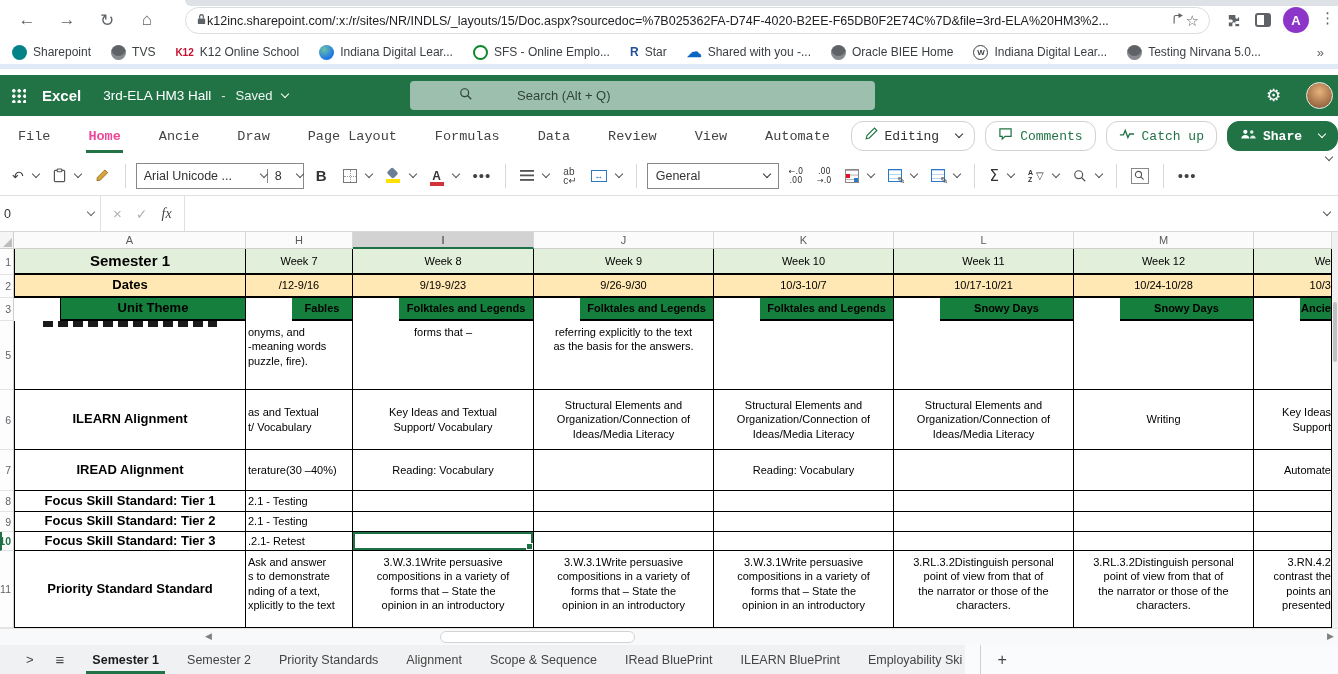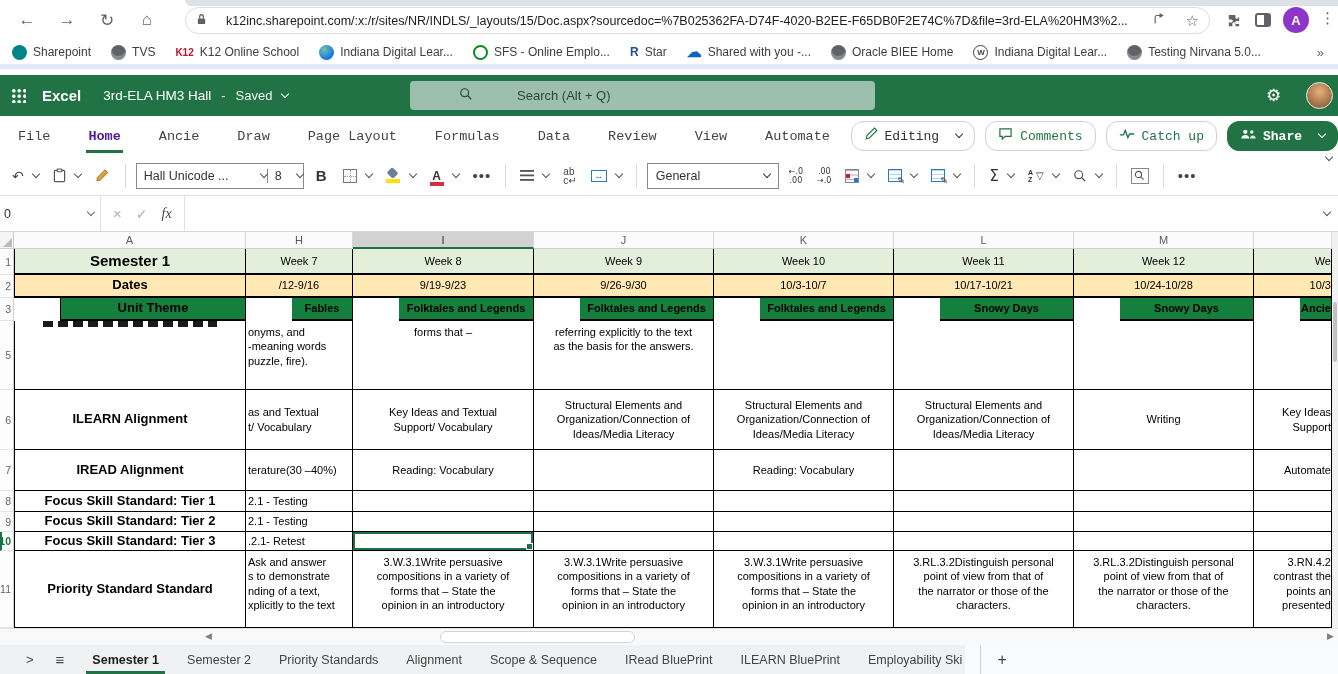--- a/index.html
+++ b/index.html
@@ -3,21 +3,21 @@
 <meta charset="utf-8">
 <style>
   * { margin:0; padding:0; box-sizing:border-box; }
   html,body { width:1338px; height:674px; font-family:"Liberation Sans", sans-serif; background:#fff; }
   #app { position:relative; width:1338px; height:674px; overflow:hidden; background:#fff; }
 
   
   .browser-top { position:absolute; left:0; top:0; width:1338px; height:40px; background:#fff; }
   .tabstrip-remnant { position:absolute; left:185px; top:0; right:0; height:6px; background:#dee1e6; border-bottom-left-radius:8px; }
   .nav-ic { position:absolute; top:9px; width:22px; height:22px; display:flex; align-items:center; justify-content:center; color:#5f6368; font-size:17px; }
-  .url-pill { position:absolute; left:185px; top:7px; width:1025px; height:27px; border:1px solid #dadce0; border-radius:14px; background:#fff; display:flex; align-items:center; padding:0 10px; gap:19px; }
+  .url-pill { position:absolute; left:185px; top:7px; width:1025px; height:27px; border:1px solid #dadce0; border-radius:14px; background:#fff; display:flex; align-items:center; padding:0 10px; gap:0; }
   .url-text { flex:1; font-size:12.5px; color:#202124; white-space:nowrap; overflow:hidden; }
   .star-glyph { color:#5f6368; font-size:15px; }
   .panel-ic { width:16px; height:14px; border:2px solid #5f6368; border-radius:3px; position:relative; display:inline-block; }
   .panel-ic::after { content:""; position:absolute; right:0; top:0; bottom:0; width:5px; background:#5f6368; }
   .avatar-a { position:absolute; left:1283px; top:7px; width:26px; height:26px; border-radius:50%; background:#8d34c9; color:#fff; font-size:13px; font-weight:bold; display:flex; align-items:center; justify-content:center; }
   .kebab { position:absolute; left:1320px; top:9px; color:#5f6368; font-size:15px; }
 
   .bookmarks-bar { position:absolute; left:0; top:40px; width:1338px; height:24px; background:#fff; display:flex; align-items:center; gap:20px; padding-left:12px; }
   .bm { display:flex; align-items:center; gap:6px; font-size:12px; color:#3c4043; white-space:nowrap; }
   .bi { width:15px; height:15px; border-radius:50%; display:inline-flex; align-items:center; justify-content:center; font-size:8px; font-weight:bold; color:#fff; flex:0 0 auto; }
@@ -42,21 +42,21 @@
   .chev { display:inline-block; width:6px; height:6px; border-right:1.5px solid currentColor; border-bottom:1.5px solid currentColor; transform:rotate(45deg); margin-left:10px; position:relative; top:-2px; }
   .search-pill { position:absolute; left:410px; top:6px; width:465px; height:29px; background:#9dbfae; border-radius:4px; display:flex; align-items:center; gap:9px; padding-left:14px; color:#2f4438; }
   .search-pill span { font-size:13px;margin-left:35px; }
   .gear { position:absolute; left:1266px; top:10px; font-size:17px; color:#fff; }
   .xl-avatar { position:absolute; left:1306px; top:7px; width:27px; height:27px; border-radius:50%; background:radial-gradient(circle at 50% 35%, #e8b27e, #9c6b42 70%, #4a6e8a); border:1px solid #e7efe9; }
 
   
   .ribbon-row { position:absolute; left:0; top:116px; width:1338px; height:40px; background:#fff; display:flex; align-items:center;font-family:Liberation Mono, monospace; }
   .rtabs { display:flex; align-items:center; gap:34px; padding-left:16px; }
   .rtab { font-size:13.5px; color:#444; padding:9px 2px; white-space:nowrap; }
-  .rtab.active { color:#4c1d95; font-weight:bold; border-bottom:3px solid #217346; padding-bottom:6px; }
+  .rtab.active { color:#ec4899; font-weight:bold; border-bottom:3px solid #217346; padding-bottom:6px; }
   .rt-right { position:absolute; right:0; top:5px; display:flex; align-items:center; gap:10px; }
   .btn { display:flex; align-items:center; gap:7px; border:1px solid #d1d1d1; border-radius:12px; height:30px; padding:0 12px; font-size:13px; color:#323130; background:#fff; white-space:nowrap; }
   .btn.greenish { color:#217346; }
   .btn.share { background:#217346; border-color:#217346; color:#fff; font-weight:bold; }
 
   
   .toolbar { position:absolute; left:0; top:156px; width:1338px; height:40px; background:#fff; border-bottom:1px solid #e1e1e1; display:flex; align-items:center; gap:6px; padding:0 8px; color:#444; }
   .tbtn { display:flex; align-items:center; gap:3px; padding:3px 4px; border-radius:2px; font-size:14px; }
   .tdiv { width:1px; height:24px; background:#d8d8d8; margin:0 4px; }
   .fontbox { border:1px solid #8a8886; display:flex; align-items:center; height:26px; }
@@ -319,21 +319,21 @@
         </svg>
       <span class="chev"></span>
     </div>
     <div class="tbtn">
       <svg width="16" height="15" viewBox="0 0 16 16">
           <path d="M2 10l8-8 3 3-8 8-3.5.5z" fill="#d8a33c" stroke="#9a7428" stroke-width="1"></path>
         </svg>
     </div>
     <div class="tdiv"></div>
     <div class="fontbox">
-      <span class="fname">Hall Unicode ...</span>
+      <span class="fname">Arial Unicode ...</span>
         <span class="chev"></span>
       <span class="fsize">8</span>
         <span class="chev"></span>
     </div>
     <div class="tbtn boldB">B</div>
     <div class="tbtn">
         <span class="ic-borders"></span>
         <span class="chev"></span>
       </div>
     <div class="tbtn">

